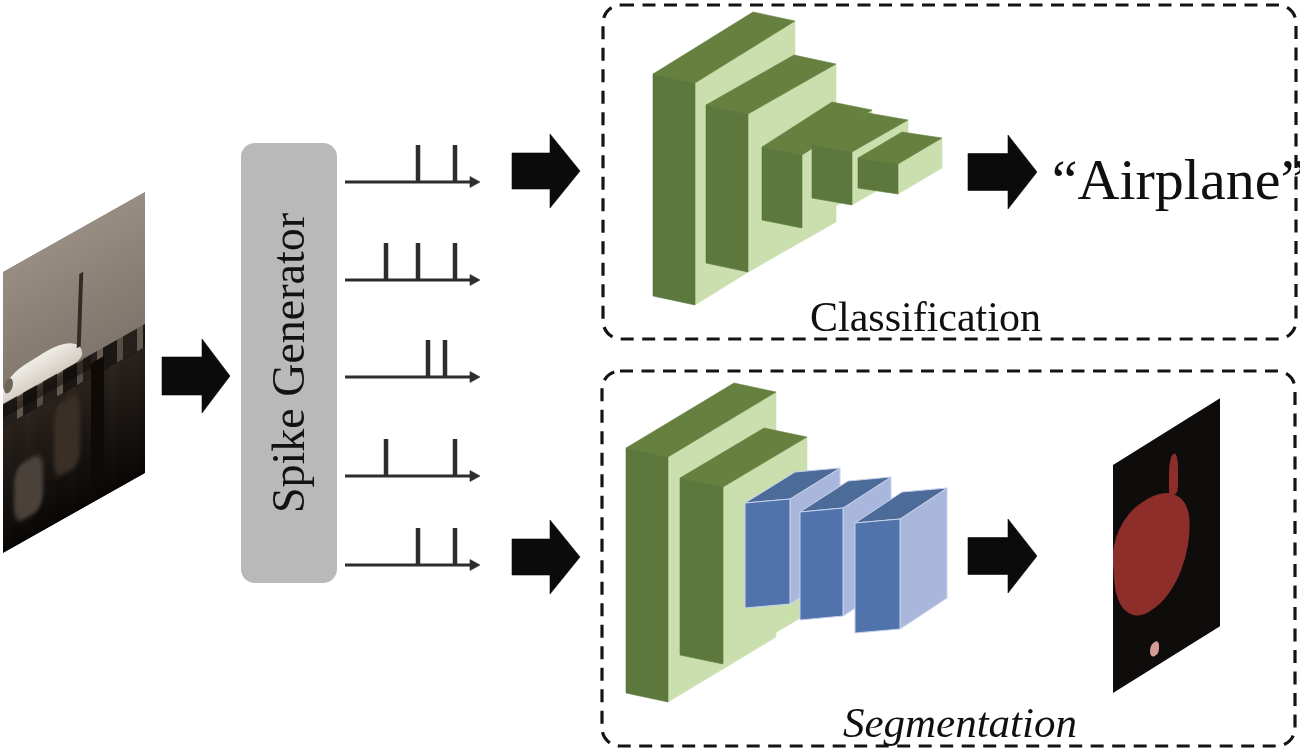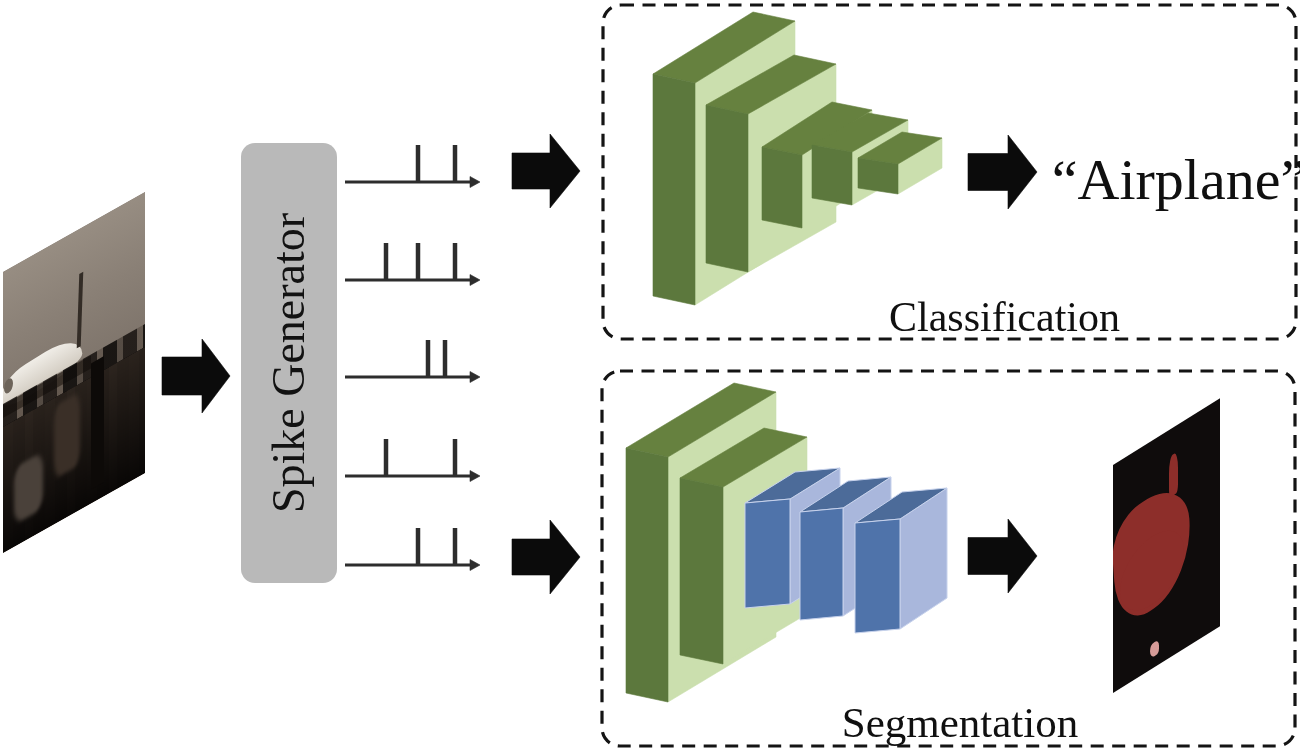--- a/index.html
+++ b/index.html
@@ -29,24 +29,24 @@
 
   
   .spike-gen{position:absolute;left:241px;top:143px;width:96px;height:440px;background:#b9b9b9;
              border-radius:14px;}
   .spike-gen-label{position:absolute;left:69px;top:335px;width:440px;height:56px;line-height:56px;
              text-align:center;font-size:46px;color:#121212;transform:rotate(-90deg);white-space:nowrap;}
 
   
   .label-airplane{position:absolute;left:1049px;top:146px;width:260px;text-align:center;
                   font-size:58px;color:#101010;white-space:nowrap;}
-  .label-classification{position:absolute;left:810px;top:293px;width:310px;text-align:right;
+  .label-classification{position:absolute;left:810px;top:293px;width:310px;text-align:left;
                   font-size:42px;color:#101010;white-space:nowrap;}
   .label-segmentation{position:absolute;left:805px;top:698px;width:310px;text-align:center;
-                  font-size:43px;color:#101010;white-space:nowrap;}
+                  font-size:43px;color:#101010;white-space:nowrap;font-style:italic;}
 
   
   .seg-mask{position:absolute;left:1113px;top:465px;width:107px;height:228px;
             transform:skewY(-32deg);transform-origin:0 0;overflow:hidden;background:#0f0c0c;}
   .seg-mask .blob{position:absolute;left:1%;top:24%;width:71%;height:50%;background:#8d2e2a;
             border-radius:40% 60% 55% 45%/35% 45% 60% 50%;transform:rotate(-4deg);}
   .seg-mask .blob2{position:absolute;left:7%;top:42%;width:60%;height:30%;background:#8d2e2a;
             border-radius:50%;transform:rotate(8deg);}
   .seg-mask .finger{position:absolute;left:52%;top:12%;width:9%;height:18%;background:#8d2e2a;
             border-radius:40% 40% 20% 20%;}

